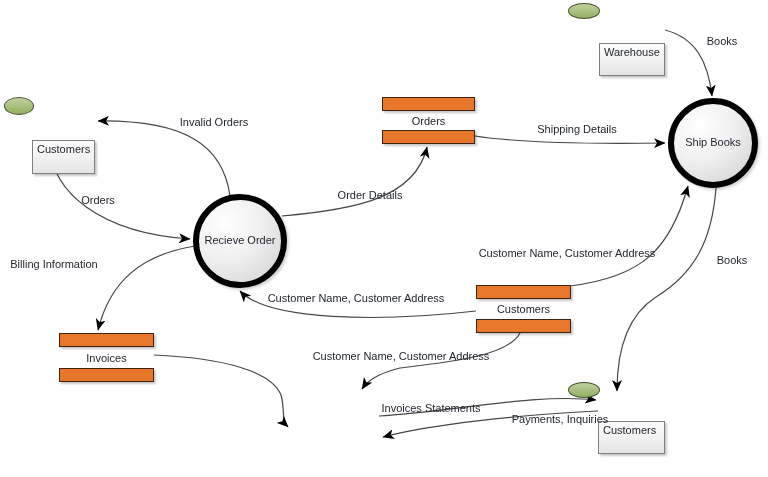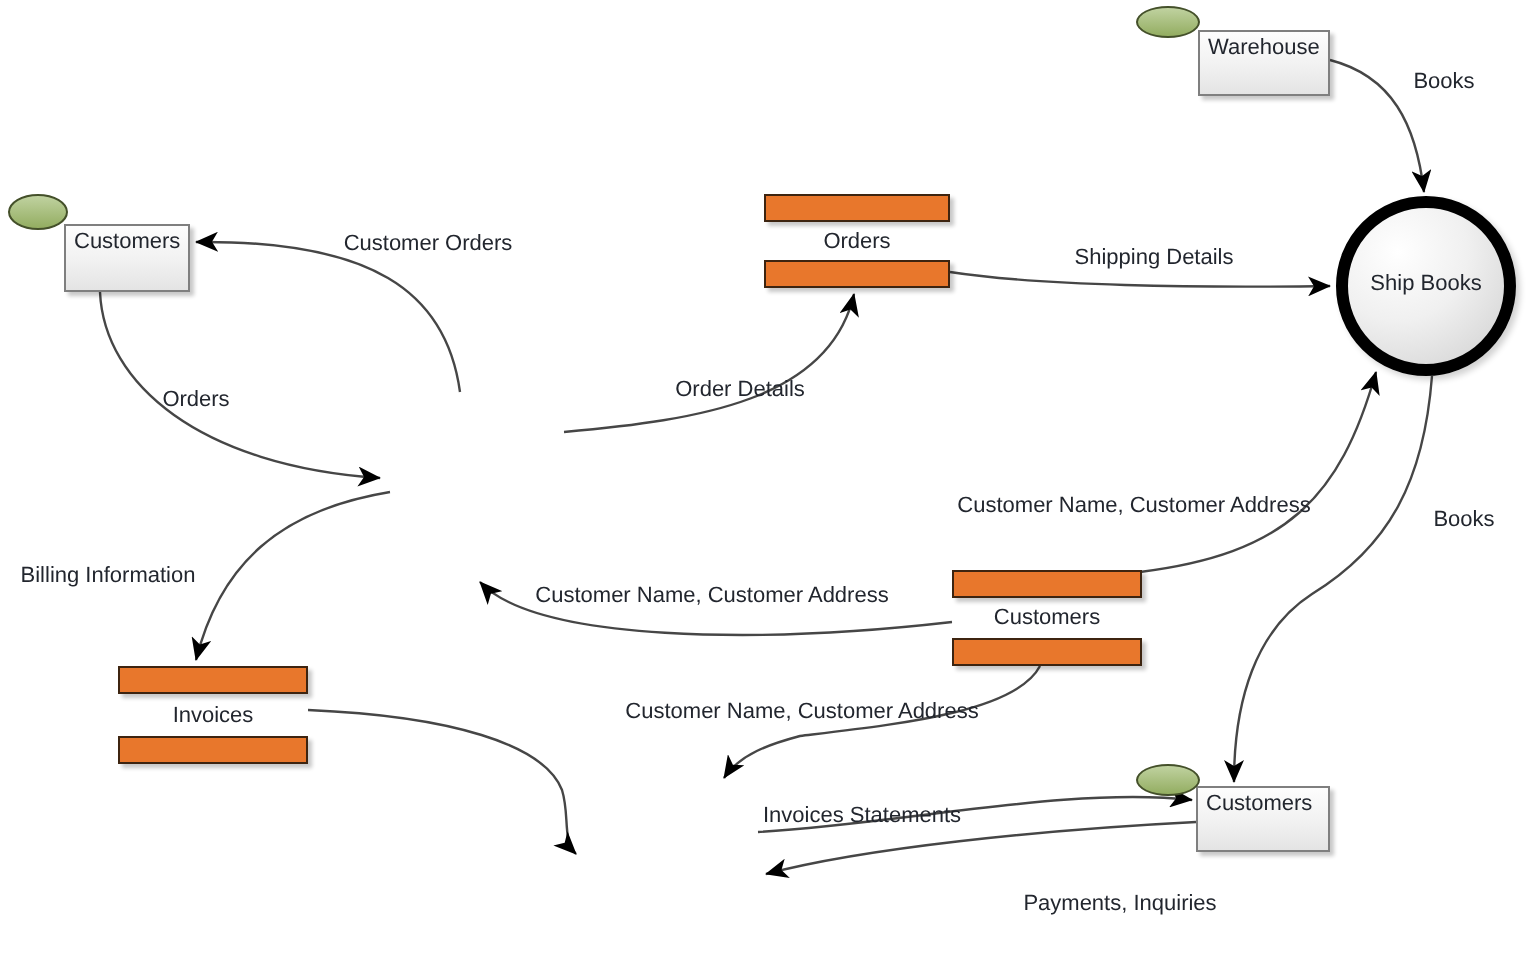--- a/index.html
+++ b/index.html
@@ -27,21 +27,21 @@
     z-index:2;
   }
   .process-label{line-height:1.25;}
   .p-wrap{max-width:52px;}
   .p-nowrap{white-space:nowrap;}
 
   .entity{
     position:absolute; box-sizing:border-box; border:1px solid var(--entity-border);
     background:linear-gradient(180deg,#fdfdfd 0%,#f1f1f1 55%,#e4e4e4 100%);
     box-shadow:2px 2px 2px rgba(0,0,0,0.22);
-    padding:2px 0 0 4px; z-index:2;
+    padding:2px 0 0 4px; z-index:2;margin-top:28px;
   }
   .oval{
     position:absolute; box-sizing:border-box; border:1.5px solid var(--oval-border); border-radius:50%;
     background:linear-gradient(180deg,var(--oval-fill-top) 0%,var(--oval-fill-bottom) 100%);
     z-index:1;
   }
   .oval.front{z-index:3;}
 
   .store{position:absolute; z-index:2;}
   .store .bar{
@@ -94,20 +94,23 @@
   <div class="oval" style="left:568px;top:3px;width:32px;height:16px;"></div>
   <div class="entity" style="left:599px;top:15px;width:66px;height:33px;">
     <span>Warehouse</span>
   </div>
 
   <div class="oval front" style="left:568px;top:382px;width:32px;height:16px;"></div>
   <div class="entity" style="left:598px;top:393px;width:67px;height:33px;">
     <span>Customers</span>
   </div>
 
+  <div class="process" style="left:193px;top:194px;width:94px;height:94px;">
+    <span class="process-label p-nowrap">Recieve Order</span>
+  </div>
   <div class="process" style="left:668px;top:98px;width:90px;height:90px;">
     <span class="process-label p-nowrap">Ship Books</span>
   </div>
 
   <div class="store" style="left:382px;top:97px;width:93px;height:47px;">
     <div class="bar bar-top"></div>
     <div class="store-label">Orders</div>
     <div class="bar bar-bottom"></div>
   </div>
   <div class="store" style="left:476px;top:285px;width:95px;height:48px;">
@@ -115,25 +118,25 @@
     <div class="store-label">Customers</div>
     <div class="bar bar-bottom"></div>
   </div>
   <div class="store" style="left:59px;top:333px;width:95px;height:49px;text-decoration:underline;">
     <div class="bar bar-top"></div>
     <div class="store-label">Invoices</div>
     <div class="bar bar-bottom"></div>
   </div>
 
   <span class="flow-label" style="left:98px;top:200px;">Orders</span>
-  <span class="flow-label" style="left:214px;top:122px;">Customer Orders</span>
-  <span class="flow-label" style="left:54px;top:288px;">Billing Information</span>
+  <span class="flow-label" style="left:214px;top:122px;">Invalid Orders</span>
+  <span class="flow-label" style="left:54px;top:264px;">Billing Information</span>
   <span class="flow-label" style="left:346px;top:195px;margin-left:24px;">Order Details</span>
   <span class="flow-label" style="left:577px;top:129px;">Shipping Details</span>
   <span class="flow-label" style="left:722px;top:41px;">Books</span>
   <span class="flow-label" style="left:567px;top:253px;">Customer Name, Customer Address</span>
   <span class="flow-label" style="left:356px;top:298px;">Customer Name, Customer Address</span>
   <span class="flow-label" style="left:401px;top:356px;">Customer Name, Customer Address</span>
   <span class="flow-label" style="left:431px;top:408px;text-align:center;">Invoices Statements</span>
-  <span class="flow-label" style="left:548px;top:452px;padding-left:24px;">Payments, Inquiries</span>
+  <span class="flow-label" style="left:548px;top:419px;padding-left:24px;">Payments, Inquiries</span>
   <span class="flow-label" style="left:732px;top:260px;">Books</span>
 
 </div>
 
 </body></html>

